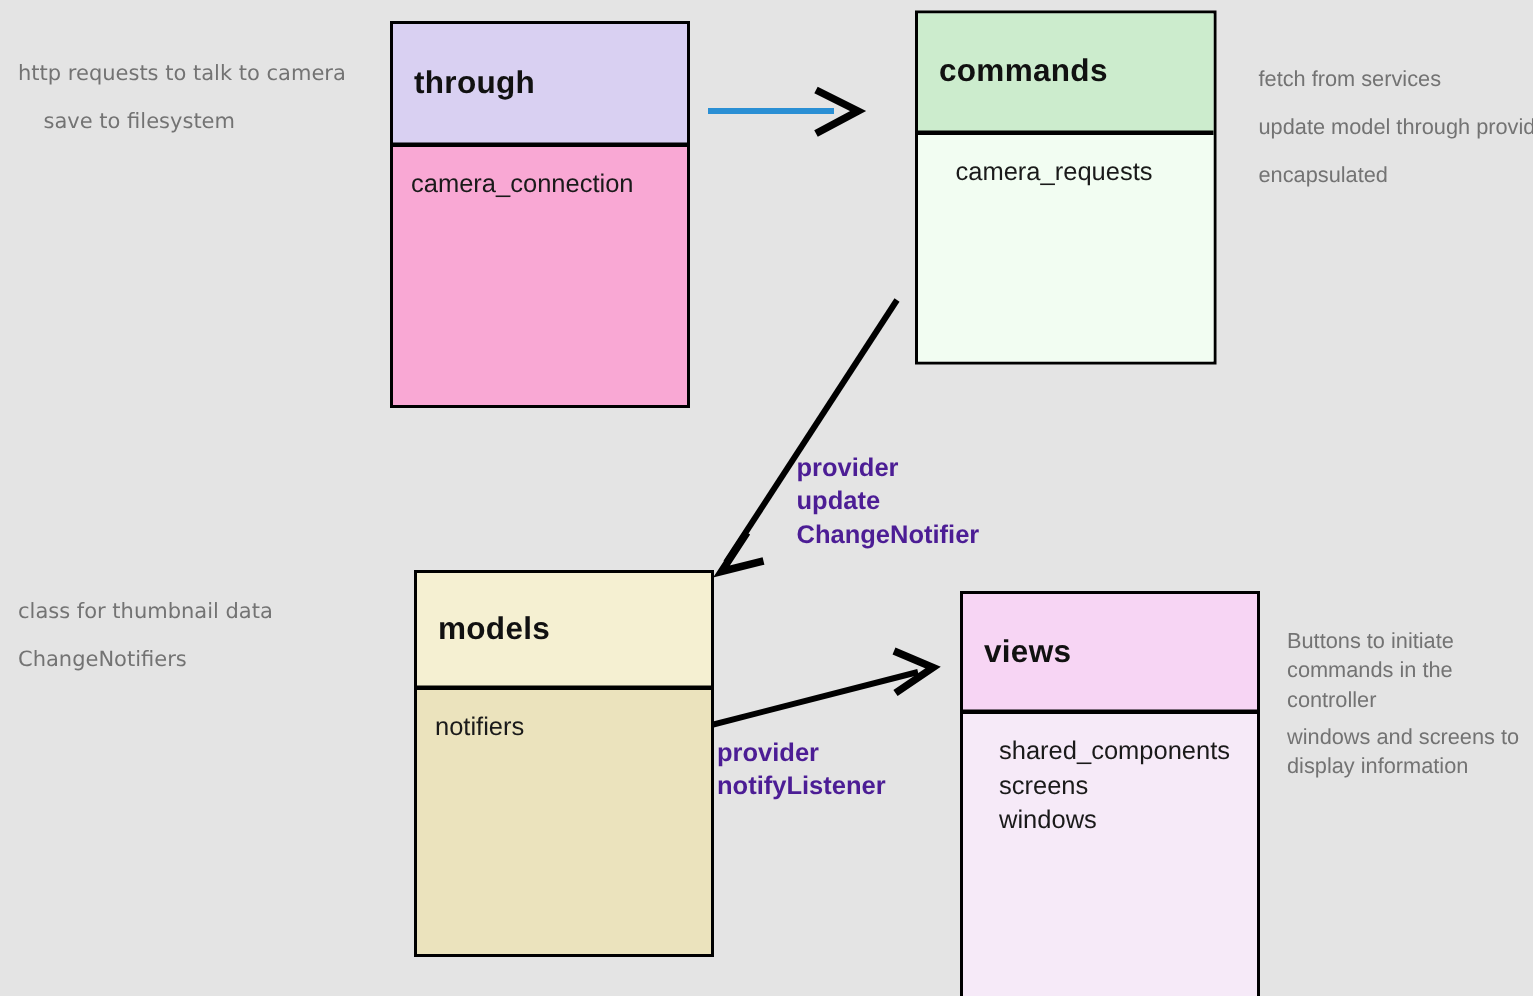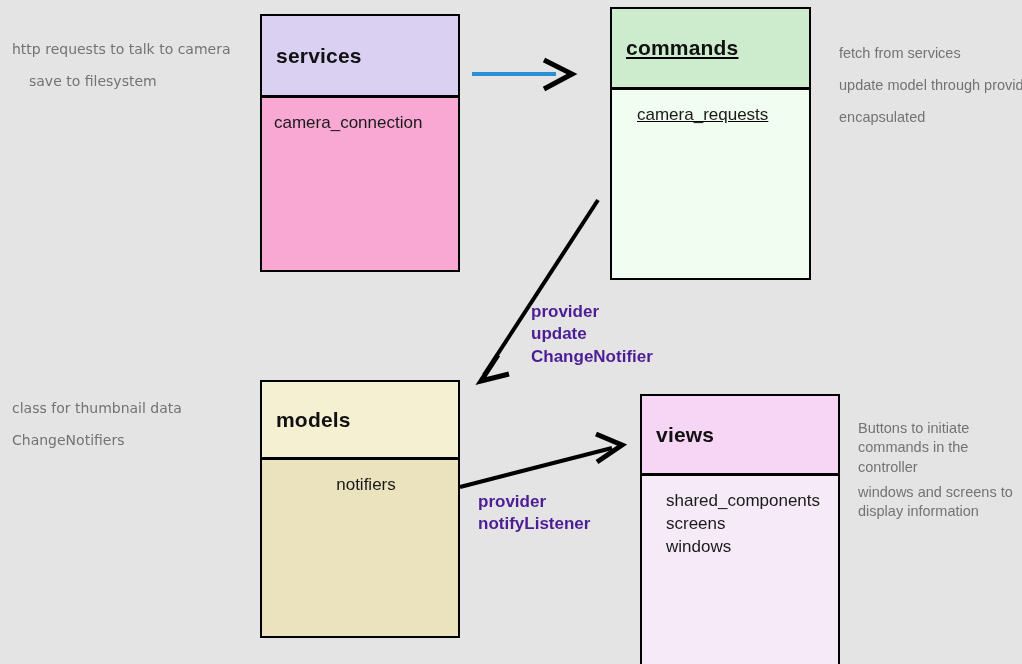--- a/index.html
+++ b/index.html
@@ -46,26 +46,26 @@
     line-height: 1.35;
     white-space: pre-line;
   }
 
   
   #box-services { left: 260px; top: 14px; width: 200px; height: 258px; }
   #box-services .hdr  { height: 82px; background: #d9d0f2; }
   #box-services .body { background: #f9a8d4; }
 
   
-  #box-commands { left: 610px; top: 7px; width: 201px; height: 273px; text-decoration: underline; }
+  #box-commands { left: 610px; top: 7px; width: 201px; height: 236px; }
   #box-commands .hdr  { height: 81px; background: #cceccd; }
   #box-commands .body { background: #f2fdf2; padding-left: 25px; }
 
   
-  #box-models { left: 260px; top: 380px; width: 200px; height: 258px; text-align: center; }
+  #box-models { left: 276px; top: 380px; width: 200px; height: 258px; }
   #box-models .hdr  { height: 78px; background: #f5f0d2; }
   #box-models .body { background: #ebe3bd; }
 
   
   #box-views { left: 640px; top: 394px; width: 200px; height: 322px; }
   #box-views .hdr  { height: 80px; background: #f7d5f4; }
   #box-views .body { background: #f6eaf8; padding-left: 24px; }
 
   
   .note {
@@ -123,21 +123,21 @@
       <polyline points="498,355 481,381 509,374" fill="none" stroke="#000000" stroke-width="5" stroke-linejoin="miter"></polyline>
     </g>
 
     <g>
       <line x1="460" y1="487" x2="612" y2="448" stroke="#000000" stroke-width="4"></line>
       <polyline points="596,434 622,445 597,462" fill="none" stroke="#000000" stroke-width="5" stroke-linejoin="miter"></polyline>
     </g>
   </svg>
 
   <div class="box" id="box-services">
-    <div class="hdr">services</div>
+    <div class="hdr">through</div>
     <div class="body">camera_connection</div>
   </div>
 
   <div class="box" id="box-commands">
     <div class="hdr">commands</div>
     <div class="body">camera_requests</div>
   </div>
 
   <div class="box" id="box-models">
     <div class="hdr">models</div>

